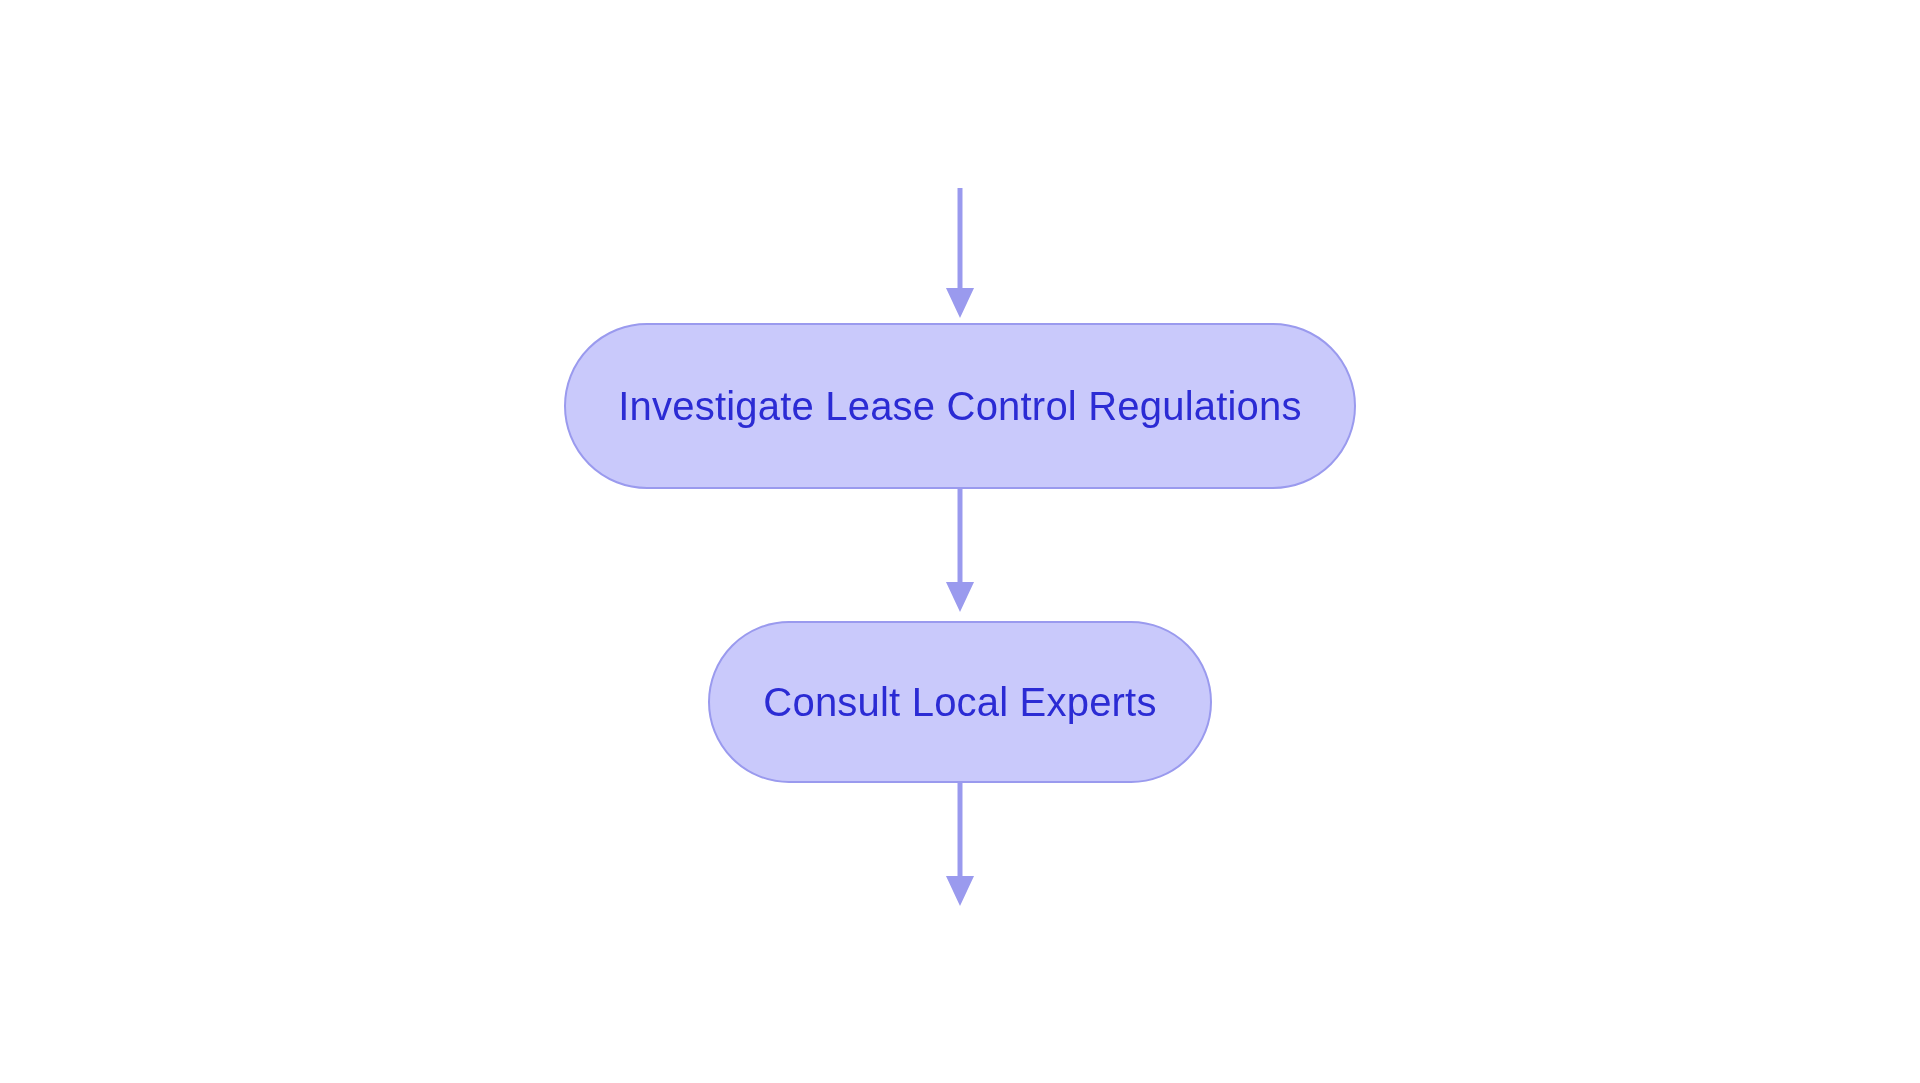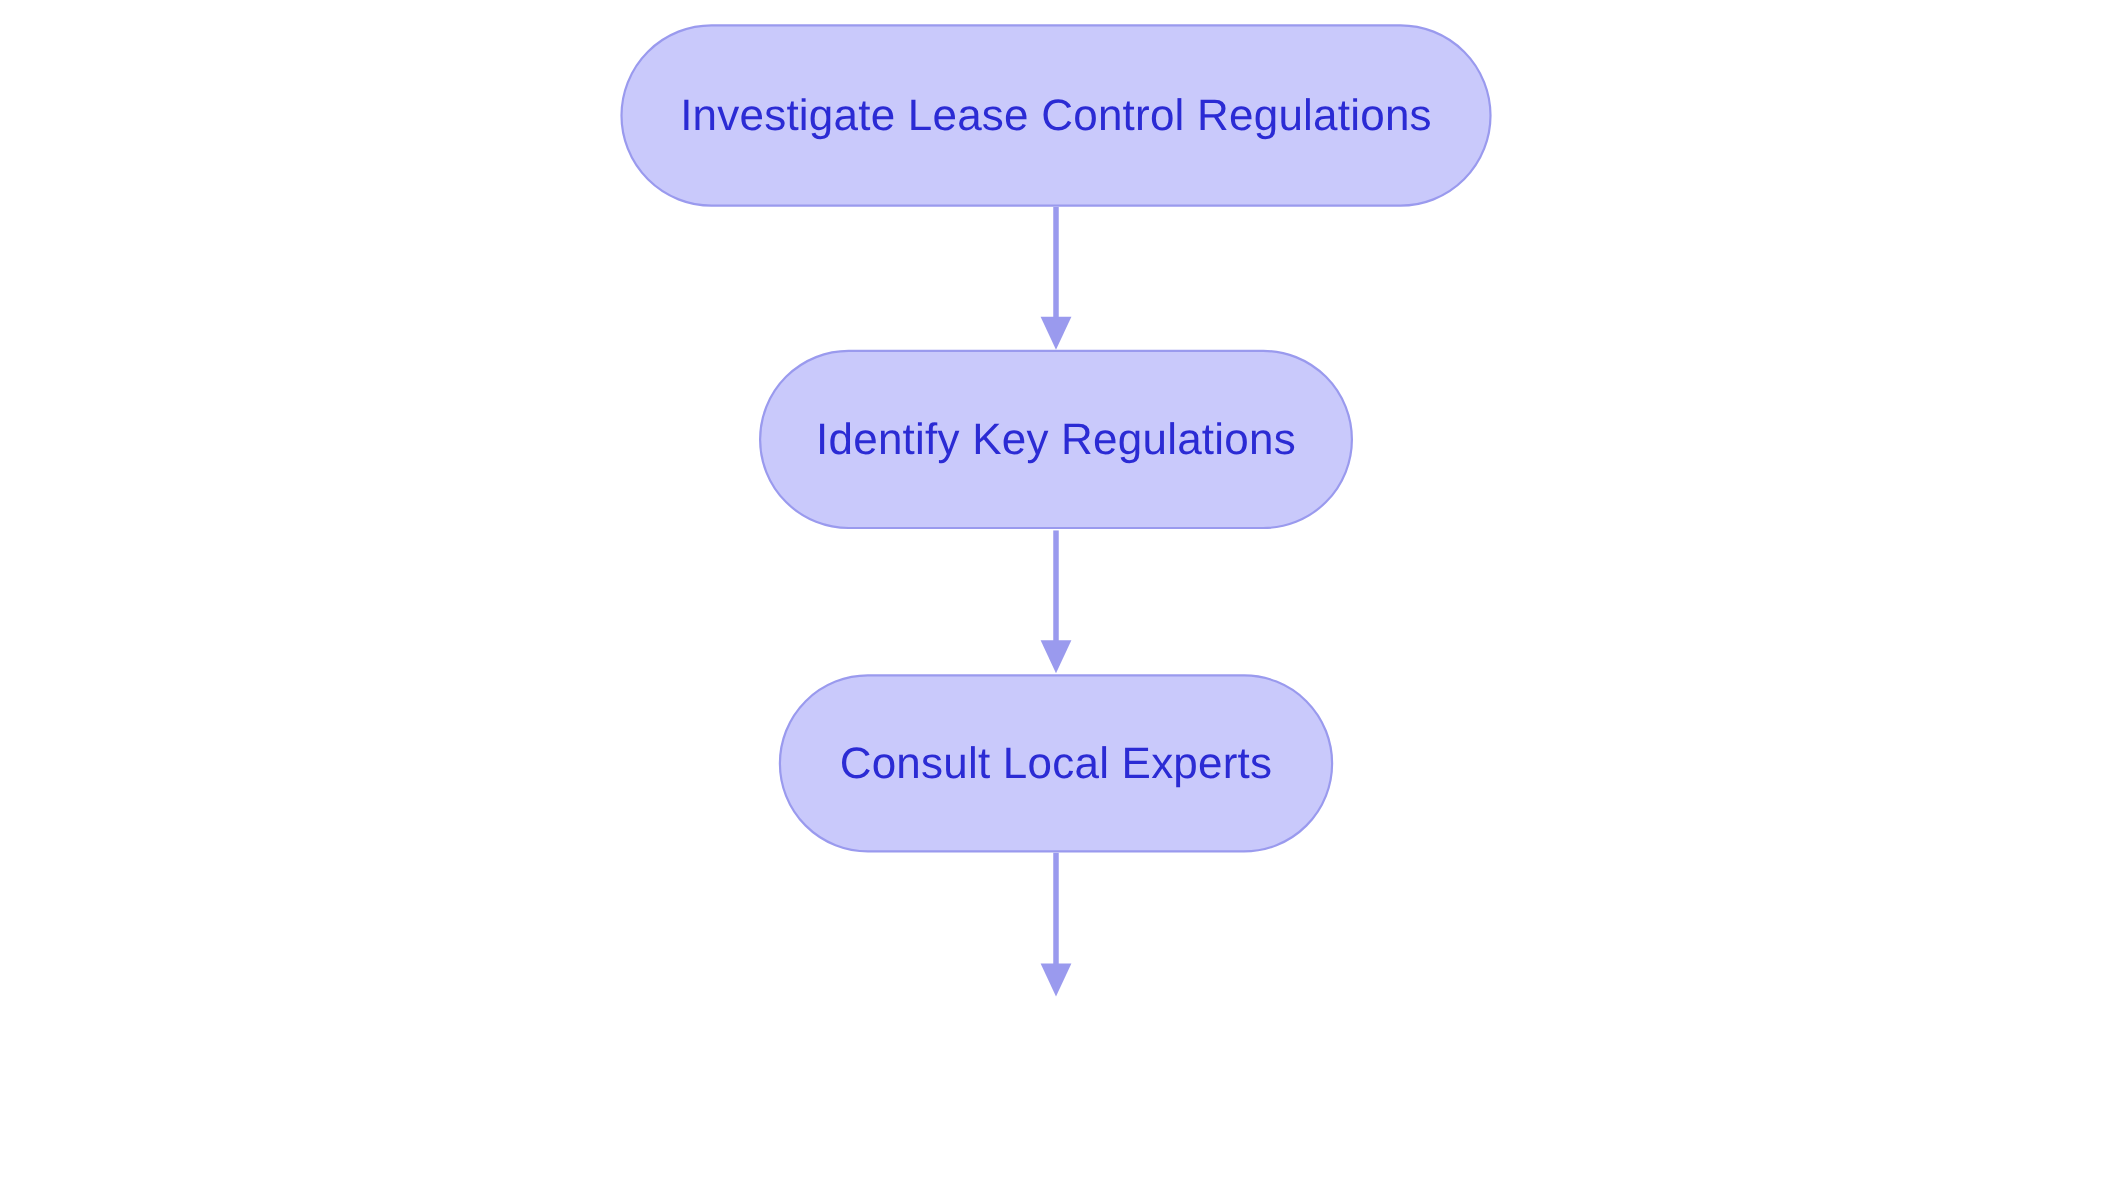--- a/index.html
+++ b/index.html
@@ -24,21 +24,21 @@
 
   .flow-column {
     position: absolute;
     left: 0;
     top: 0;
     width: 1920px;
     height: 1083px;
     display: flex;
     flex-direction: column;
     align-items: center;
-    justify-content: flex-start;
+    justify-content: center;
   }
 
   .flow-node {
     box-sizing: border-box;
     display: flex;
     align-items: center;
     justify-content: center;
     background: #c9c9fb;
     border: 2px solid #9a9aee;
     border-radius: 999px;
@@ -108,22 +108,19 @@
     </svg>
   </div>
 
   <div class="flow-column">
 
     <div class="flow-node node-0">
       <span class="node-label">Investigate Lease Control Regulations</span>
     </div>
 
 
-    <div class="flow-node node-2">
-      <span class="node-label">Identify Key Regulations</span>
-    </div>
 
     <div class="flow-node node-3">
       <span class="node-label">Consult Local Experts</span>
     </div>
 
   </div>
 </div>
 
 </body></html>

